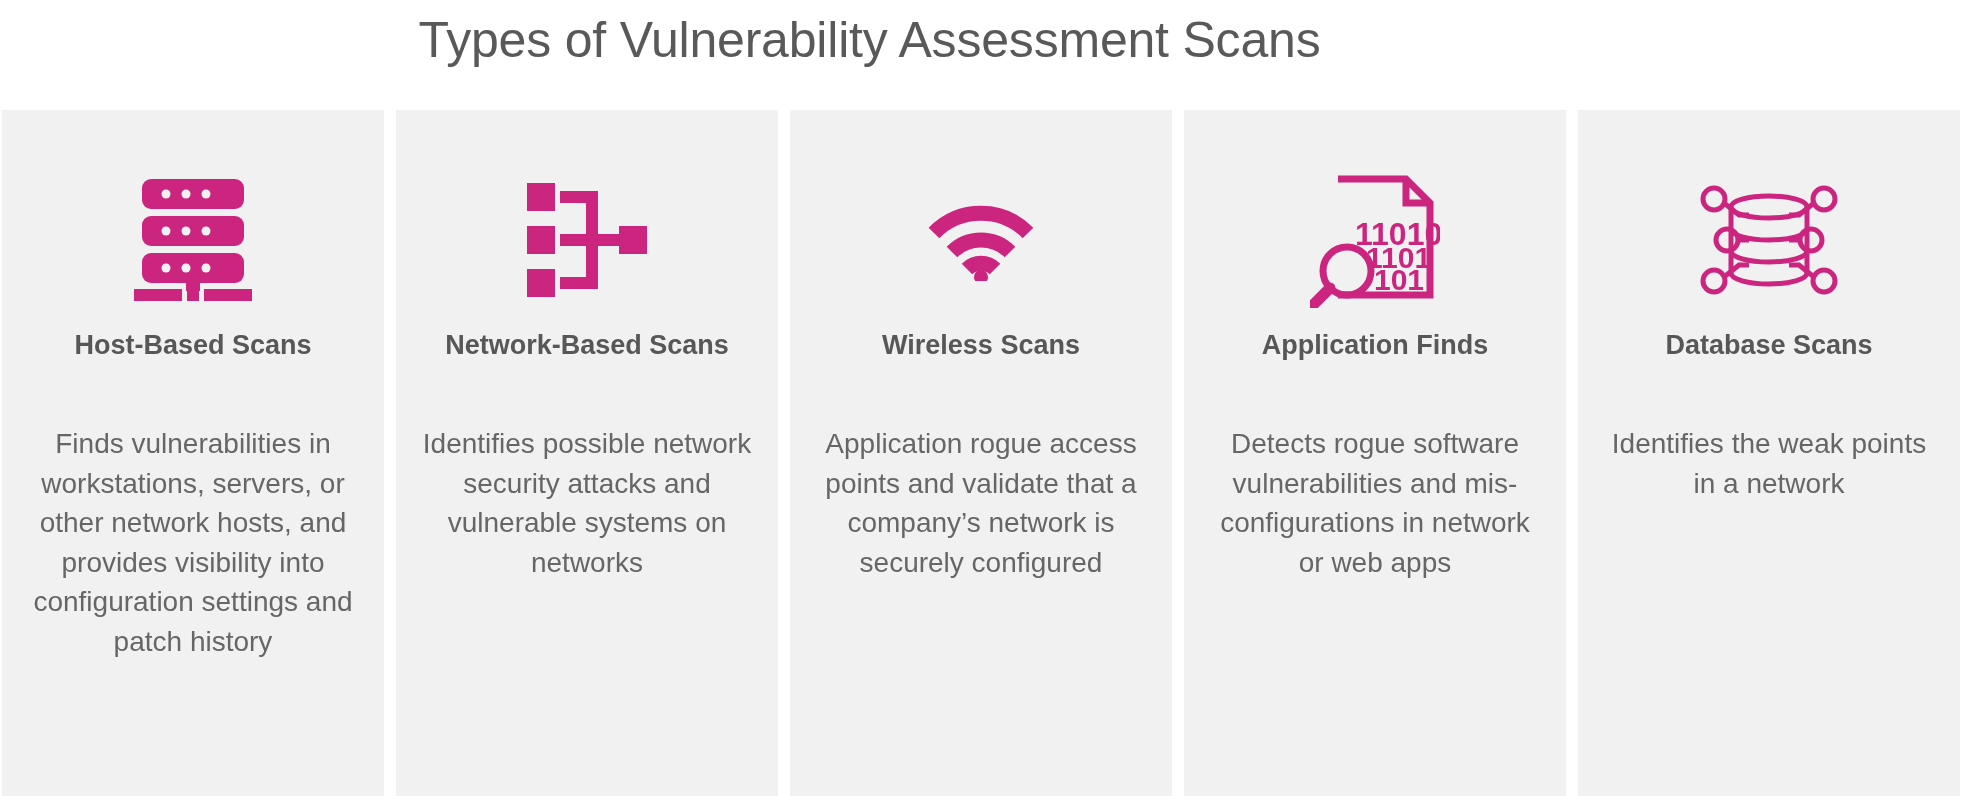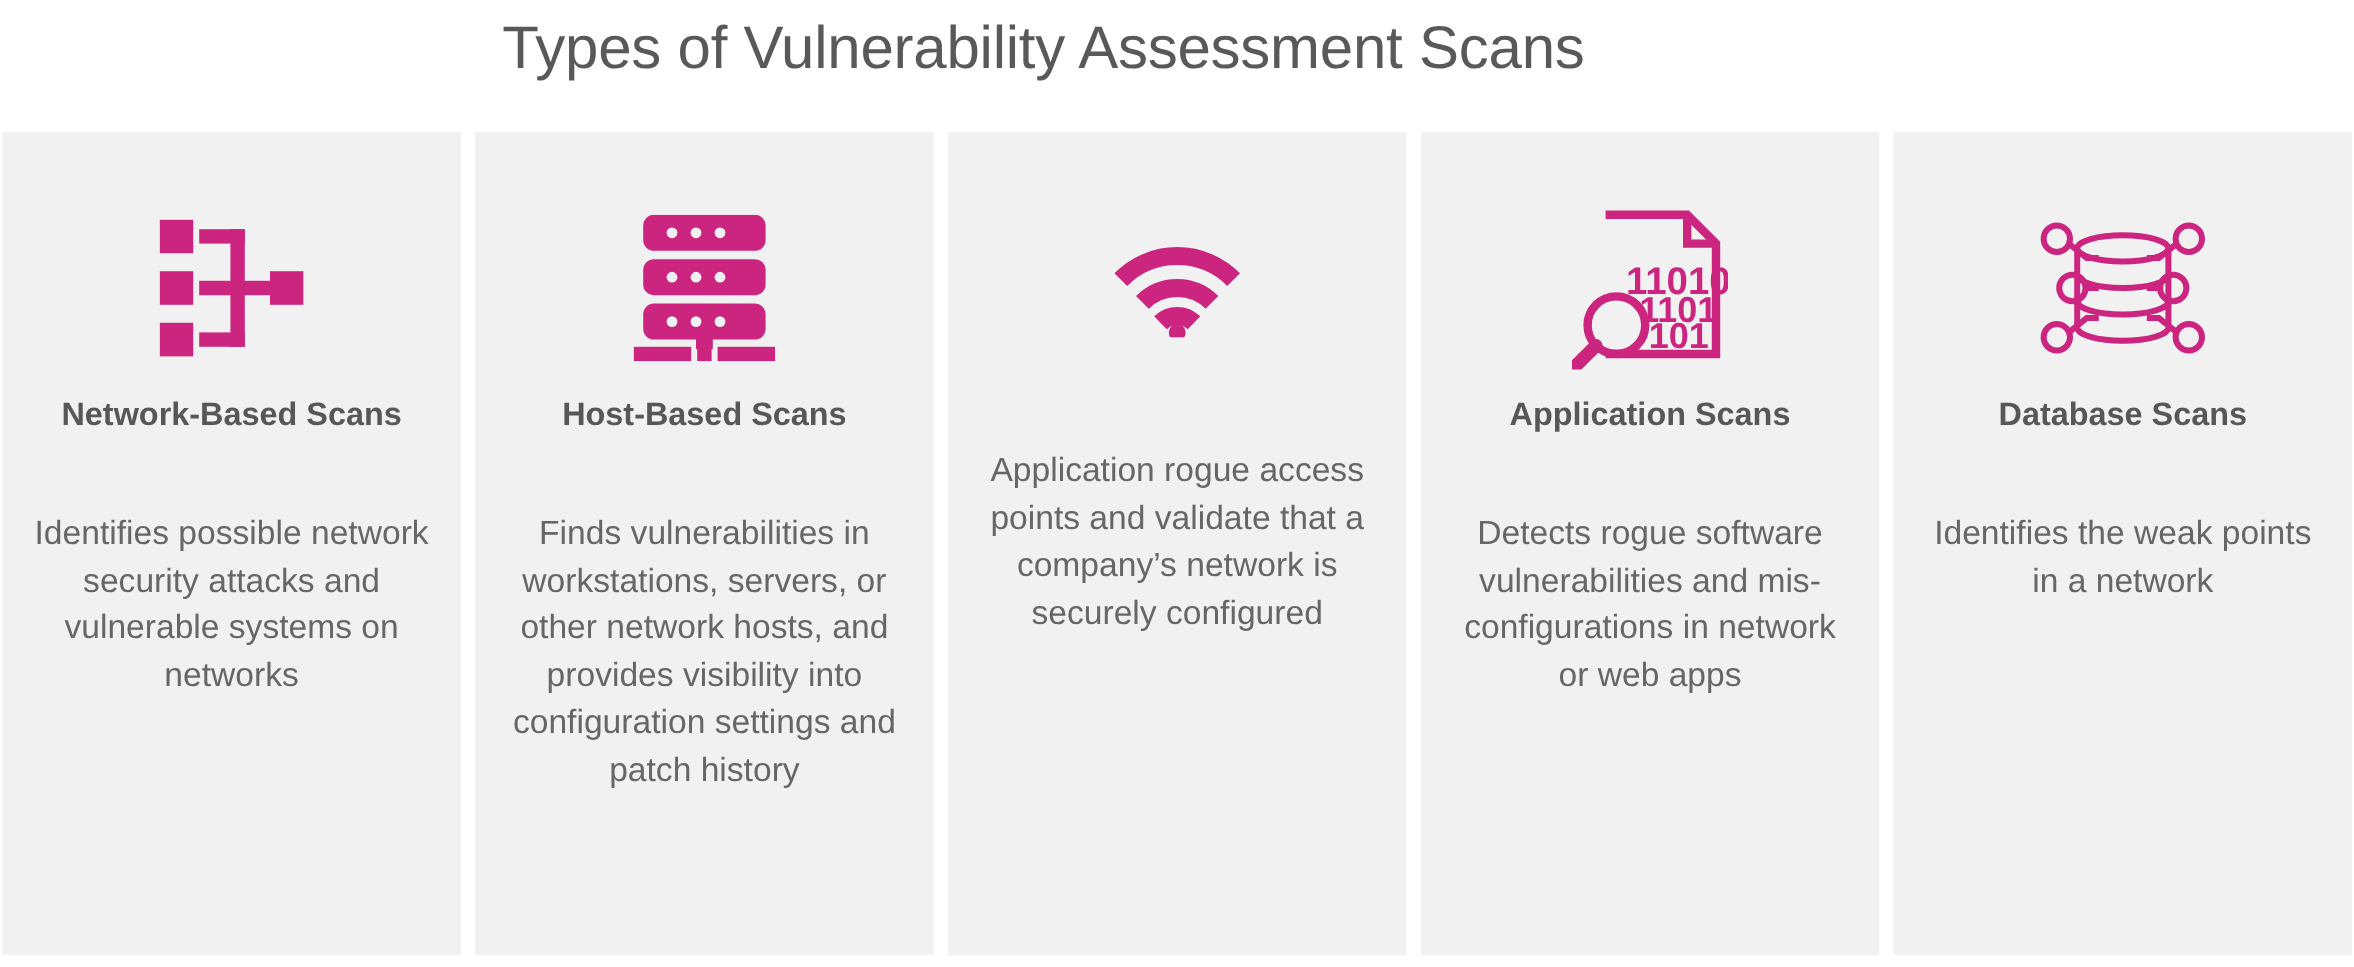--- a/index.html
+++ b/index.html
@@ -88,94 +88,95 @@
 <body>
 
 <div class="page">
 
   <div class="page-title">Types of Vulnerability Assessment Scans</div>
 
   <div class="cards">
 
     <div class="card">
       <div class="card-icon">
+        <svg width="118" height="122" viewBox="0 0 118 122">
+          <g fill="#CC2580">
+            <rect x="8" y="0" width="102" height="30" rx="9"></rect>
+            <rect x="8" y="37" width="102" height="30" rx="9"></rect>
+            <rect x="8" y="74" width="102" height="30" rx="9"></rect>
+            <rect x="52" y="100" width="14" height="12"></rect>
+            <rect x="0" y="110" width="48" height="12"></rect>
+            <rect x="53" y="110" width="12" height="12"></rect>
+            <rect x="70" y="110" width="48" height="12"></rect>
+          </g>
+          <g fill="#F1F1F1">
+            <circle cx="32" cy="15" r="4.5"></circle>
+            <circle cx="52" cy="15" r="4.5"></circle>
+            <circle cx="72" cy="15" r="4.5"></circle>
+            <circle cx="32" cy="52" r="4.5"></circle>
+            <circle cx="52" cy="52" r="4.5"></circle>
+            <circle cx="72" cy="52" r="4.5"></circle>
+            <circle cx="32" cy="89" r="4.5"></circle>
+            <circle cx="52" cy="89" r="4.5"></circle>
+            <circle cx="72" cy="89" r="4.5"></circle>
+          </g>
+        </svg>
+      </div>
+      <div class="card-heading">Host-Based Scans</div>
+      <div class="card-body">Finds vulnerabilities in workstations, servers, or other network hosts, and provides visibility into configuration settings and patch history</div>
+    </div>
+
+    <div class="card">
+      <div class="card-icon">
         <svg width="120" height="115" viewBox="0 0 120 115">
           <g fill="#CC2580">
             <rect x="0" y="0" width="28" height="28"></rect>
             <rect x="0" y="43" width="28" height="28"></rect>
             <rect x="0" y="86" width="28" height="28"></rect>
             <rect x="92" y="43" width="28" height="28"></rect>
             <rect x="33" y="8" width="38" height="12"></rect>
             <rect x="33" y="94" width="38" height="12"></rect>
             <rect x="33" y="51" width="59" height="12"></rect>
             <rect x="59" y="8" width="12" height="98"></rect>
           </g>
         </svg>
       </div>
       <div class="card-heading">Network-Based Scans</div>
       <div class="card-body">Identifies possible network security attacks and vulnerable systems on networks</div>
     </div>
 
     <div class="card">
       <div class="card-icon">
-        <svg width="118" height="122" viewBox="0 0 118 122">
-          <g fill="#CC2580">
-            <rect x="8" y="0" width="102" height="30" rx="9"></rect>
-            <rect x="8" y="37" width="102" height="30" rx="9"></rect>
-            <rect x="8" y="74" width="102" height="30" rx="9"></rect>
-            <rect x="52" y="100" width="14" height="12"></rect>
-            <rect x="0" y="110" width="48" height="12"></rect>
-            <rect x="53" y="110" width="12" height="12"></rect>
-            <rect x="70" y="110" width="48" height="12"></rect>
-          </g>
-          <g fill="#F1F1F1">
-            <circle cx="32" cy="15" r="4.5"></circle>
-            <circle cx="52" cy="15" r="4.5"></circle>
-            <circle cx="72" cy="15" r="4.5"></circle>
-            <circle cx="32" cy="52" r="4.5"></circle>
-            <circle cx="52" cy="52" r="4.5"></circle>
-            <circle cx="72" cy="52" r="4.5"></circle>
-            <circle cx="32" cy="89" r="4.5"></circle>
-            <circle cx="52" cy="89" r="4.5"></circle>
-            <circle cx="72" cy="89" r="4.5"></circle>
-          </g>
-        </svg>
-      </div>
-      <div class="card-heading">Host-Based Scans</div>
-      <div class="card-body">Finds vulnerabilities in workstations, servers, or other network hosts, and provides visibility into configuration settings and patch history</div>
-    </div>
-
-    <div class="card">
-      <div class="card-icon">
         <svg width="108" height="82" viewBox="0 0 108 82">
           <g fill="none" stroke="#CC2580" stroke-width="15" stroke-linecap="butt">
             <path d="M7 34 A 66 66 0 0 1 101 34"></path>
             <path d="M25 53 A 41 41 0 0 1 83 53"></path>
             <path d="M40 70 A 20 20 0 0 1 68 70"></path>
           </g>
           <path d="M47 80 A 8 8 0 0 1 61 80 L 54 82 Z" fill="#CC2580"></path>
           <circle cx="54" cy="78" r="7" fill="#CC2580"></circle>
         </svg>
       </div>
+      <div class="card-heading">Wireless Scans</div>
       <div class="card-body">Application rogue access points and validate that a company’s network is securely configured</div>
     </div>
 
     <div class="card">
       <div class="card-icon">
         <svg width="130" height="135" viewBox="0 0 130 135">
           <path d="M28 6 L96 6 L120 30 L120 122 L28 122" fill="none" stroke="#CC2580" stroke-width="7"></path>
           <path d="M96 6 L96 30 L120 30" fill="none" stroke="#CC2580" stroke-width="7"></path>
           <text x="45" y="72" font-family="'Liberation Sans', sans-serif" font-size="32" font-weight="bold" fill="#CC2580">11010</text>
           <text x="56" y="95" font-family="'Liberation Sans', sans-serif" font-size="30" font-weight="bold" fill="#CC2580">1101</text>
           <text x="64" y="117" font-family="'Liberation Sans', sans-serif" font-size="30" font-weight="bold" fill="#CC2580">101</text>
           <circle cx="37" cy="98" r="24" fill="none" stroke="#CC2580" stroke-width="7"></circle>
           <line x1="20" y1="115" x2="2" y2="133" stroke="#CC2580" stroke-width="11" stroke-linecap="round"></line>
         </svg>
       </div>
-      <div class="card-heading">Application Scans</div>
+      <div class="card-heading">Application Finds</div>
       <div class="card-body">Detects rogue software vulnerabilities and mis-configurations in network or web apps</div>
     </div>
 
     <div class="card">
       <div class="card-icon">
         <svg width="150" height="110" viewBox="0 0 150 110">
           <g fill="none" stroke="#CC2580" stroke-width="5">
 
             <path d="M30 18 L45 30 L55 30"></path>
             <path d="M43 55 L55 55"></path>

